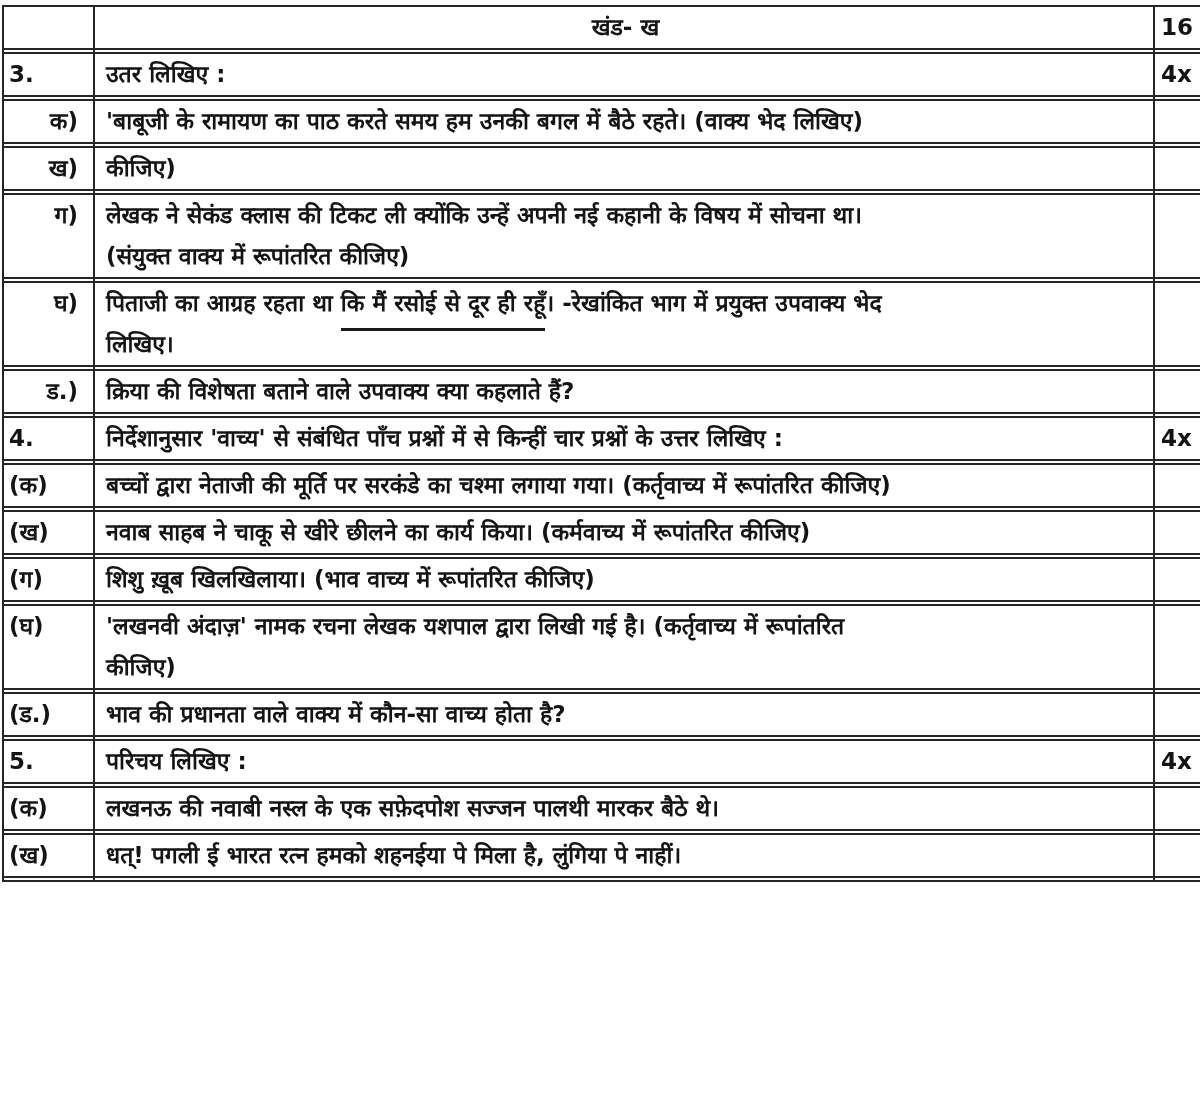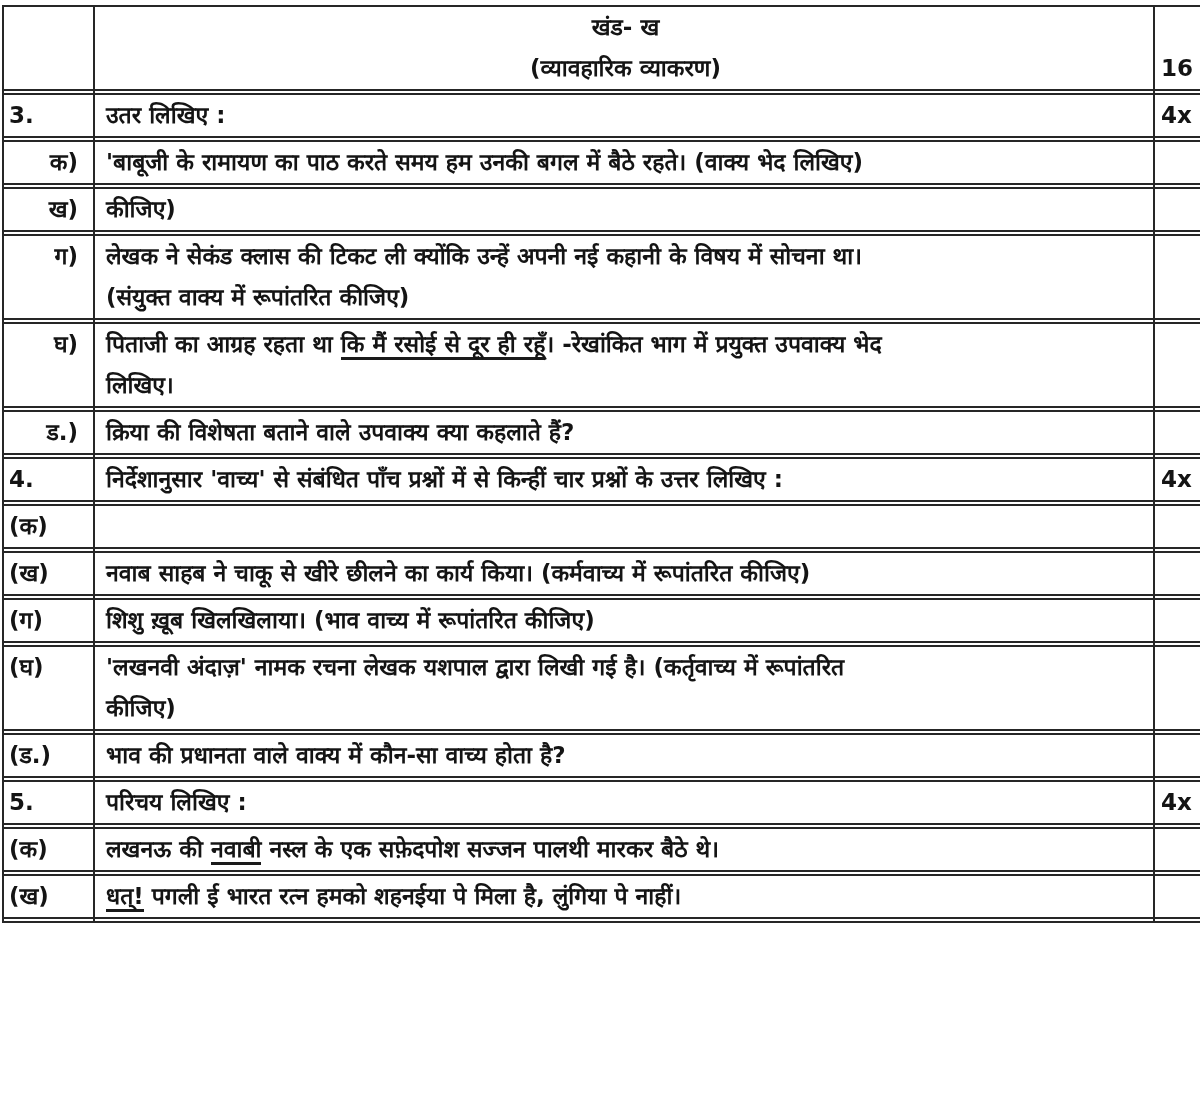--- a/index.html
+++ b/index.html
@@ -22,38 +22,37 @@
   .label-right{text-align:right;padding-right:15px;}
   .text-cell{width:1060px;flex:none;padding:0 8px 0 13px;overflow:hidden;}
   .line{font-size:23px;font-weight:bold;line-height:41px;white-space:nowrap;}
   .header-center{display:flex;flex-direction:column;justify-content:center;}
   .header-center .line{text-align:center;}
   .marks-cell{
     flex:1;font-size:23px;font-weight:bold;line-height:41px;padding-left:8px;
     white-space:nowrap;overflow:hidden;
   }
   .header-marks{display:flex;align-items:flex-end;}
-  .ul{border-bottom:3px solid #1a1a1a;padding-bottom:0px;}
+  .ul{border-bottom:3px solid #1a1a1a;padding-bottom:12px;}
   .vline{position:absolute;top:0;bottom:0;width:2px;background:#262626;}
   .vline-left{left:0;}
   .vline-col1{left:91px;}
   .vline-col2{left:1151px;}
   .table-bottom-line{height:2px;background:#262626;}
 </style>
 </head>
 <body>
 
 <div class="sheet">
   <div class="qtable">
 
     <div class="row">
       <div class="cell label-cell"></div>
       <div class="cell text-cell header-center">
         <div class="line">खंड- ख</div>
-        <div class="line">(व्यावहारिक व्याकरण)</div>
       </div>
       <div class="cell marks-cell header-marks">16</div>
     </div>
 
     <div id="rows-container">
         <div class="row">
           <div class="cell label-cell label-left">3.</div>
           <div class="cell text-cell">
             <div class="line"><span>उतर लिखिए :</span></div>
           </div>
@@ -98,20 +97,23 @@
         </div>
         <div class="row">
           <div class="cell label-cell label-left">4.</div>
           <div class="cell text-cell">
             <div class="line"><span>निर्देशानुसार 'वाच्य' से संबंधित पाँच प्रश्नों में से किन्हीं चार प्रश्नों के उत्तर लिखिए :</span></div>
           </div>
           <div class="cell marks-cell">4x</div>
         </div>
         <div class="row">
           <div class="cell label-cell label-left">(क)</div>
+          <div class="cell text-cell">
+            <div class="line"><span>बच्चों द्वारा नेताजी की मूर्ति पर सरकंडे का चश्मा लगाया गया। (कर्तृवाच्य में रूपांतरित कीजिए)</span></div>
+          </div>
           <div class="cell marks-cell"></div>
         </div>
         <div class="row">
           <div class="cell label-cell label-left">(ख)</div>
           <div class="cell text-cell">
             <div class="line"><span>नवाब साहब ने चाकू से खीरे छीलने का कार्य किया। (कर्मवाच्य  में रूपांतरित कीजिए)</span></div>
           </div>
           <div class="cell marks-cell"></div>
         </div>
         <div class="row">

